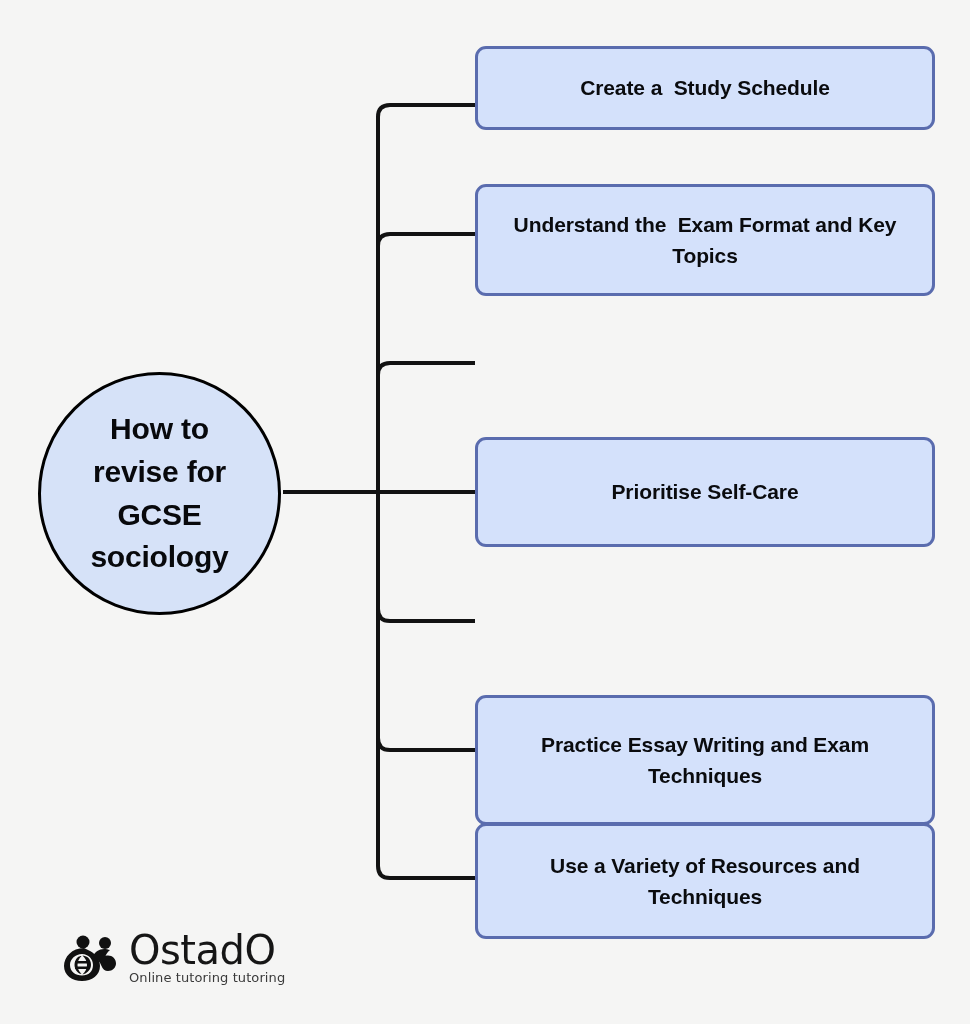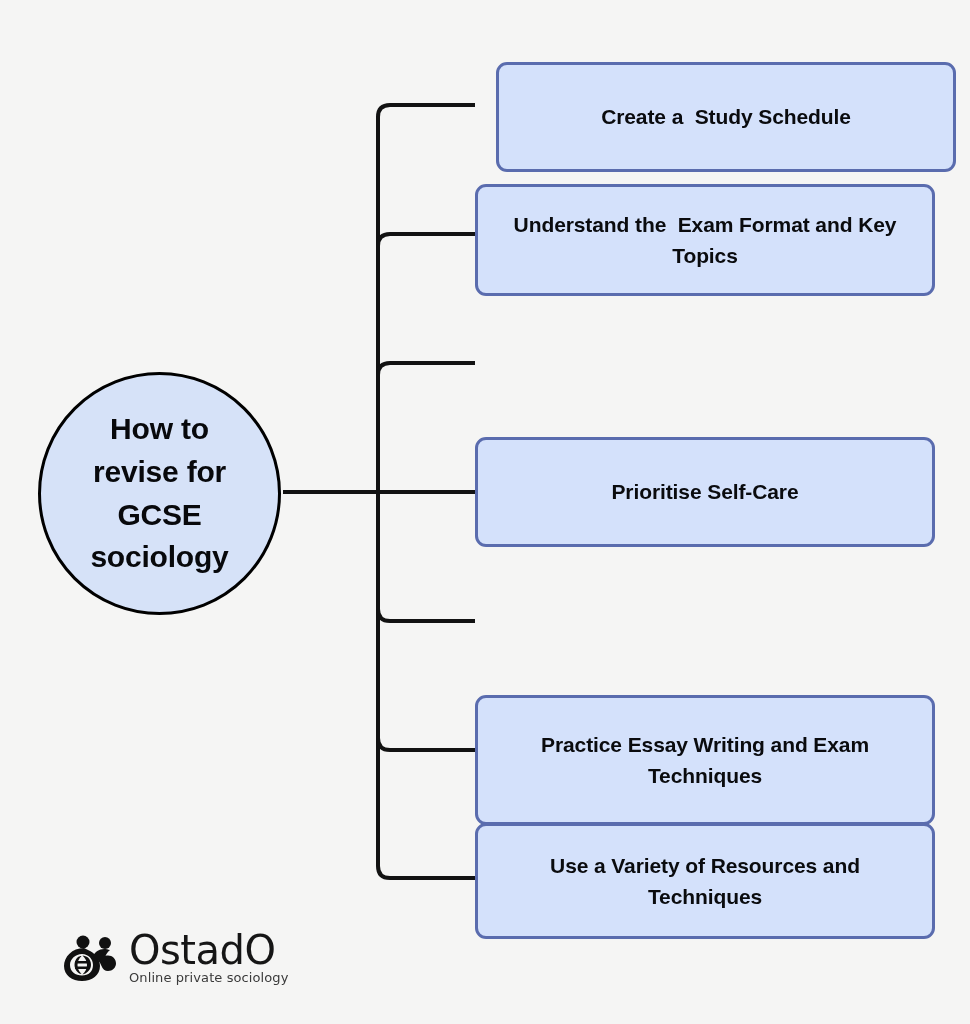--- a/index.html
+++ b/index.html
@@ -145,21 +145,21 @@
     </g>
   </svg>
 
   <div class="root-node">
     <div class="root-label">How to
 revise for
 GCSE
 sociology</div>
   </div>
 
-  <div class="branch-box" style="top:62px;height:110px;margin-left:21px;">
+  <div class="branch-box" style="top:46px;height:84px;">
     <div class="branch-label">Create a  Study Schedule</div>
   </div>
 
   <div class="branch-box" style="top:184px;height:112px;">
     <div class="branch-label">Understand the  Exam Format and Key Topics</div>
   </div>
 
 
   <div class="branch-box" style="top:437px;height:110px;">
     <div class="branch-label">Prioritise Self-Care</div>
@@ -197,17 +197,17 @@
                  C25 60 27 55 31 51 C33 49 36 48 39 48 Z"></path>
         <path d="M26 58 L54 58 L54 63 L26 63 Z"></path>
         <path d="M26 69 L54 69 L54 74 L26 74 Z"></path>
         <path d="M41 47 C47 53 50 59 50 66 C50 73 47 79 41 85
                  C45 84 49 82 52 79 C56 75 58 71 58 66
                  C58 60 56 55 52 51 C49 49 45 47 41 47 Z"></path>
       </g>
     </svg>
     <div class="logo-text-wrap">
       <div class="logo-wordmark">OstadO</div>
-      <div class="logo-tagline">Online private sociology</div>
+      <div class="logo-tagline">Online tutoring tutoring</div>
     </div>
   </div>
 
 </div>
 
 </body></html>

